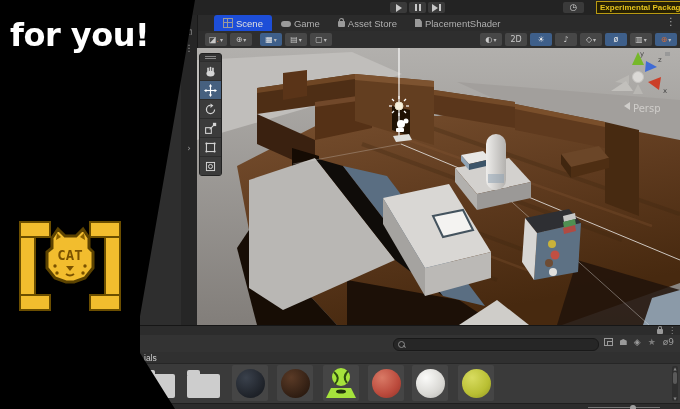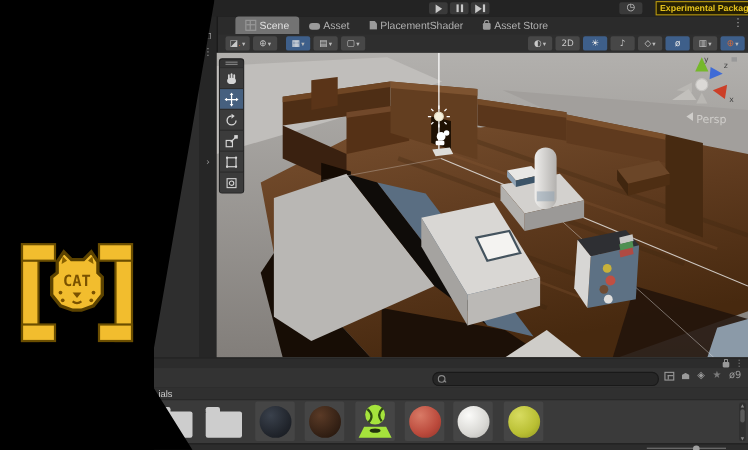--- a/index.html
+++ b/index.html
@@ -19,21 +19,21 @@
   .stepbar{display:block;width:2px;height:7px;background:#c8c8c8;margin-left:1px;}
   .histbtn{position:absolute;left:423px;top:2px;width:21px;height:11px;background:#3a3a3a;border-radius:2px;
            color:#ccc;font-size:9px;line-height:11px;text-align:center;font-family:"DejaVu Sans",sans-serif;}
   .expbadge{position:absolute;left:456px;top:1px;width:82px;height:11px;border:1px solid #b99a12;background:#262003;
             color:#e3c11c;font-weight:bold;font-size:8px;line-height:11px;padding:0 3px;white-space:nowrap;overflow:hidden;}
 
   
   .tabbar{position:absolute;left:0;top:15px;width:540px;height:16px;background:#2b2b2b;border-bottom:1px solid #1d1d1d;}
   .tabs{position:absolute;left:74px;top:0;display:flex;height:16px;}
   .tab{display:flex;align-items:center;gap:3px;padding:0 9px;font-size:9.5px;color:#b0b0b0;}
-  .tab.active{background:#737373;color:#e0e0e0;border-radius:3px 3px 0 0;}
+  .tab.active{background:#1d4ed8;color:#e0e0e0;border-radius:3px 3px 0 0;}
   .tabmenu{position:absolute;right:4px;top:1px;color:#aaa;font-size:10px;font-family:"DejaVu Sans",sans-serif;}
   .ticon{display:inline-block;width:8px;height:8px;position:relative;}
   .ticon.grid{border:1px solid #9a9a9a;background:
       linear-gradient(#9a9a9a,#9a9a9a) 3px 0/1px 8px no-repeat,
       linear-gradient(#9a9a9a,#9a9a9a) 0 3px/8px 1px no-repeat;}
   .ticon.pad{width:10px;height:6px;background:#9a9a9a;border-radius:3px;margin-top:1px;}
   .ticon.bag{width:7px;height:6px;background:#9a9a9a;border-radius:1px;margin-top:2px;}
   .ticon.bag:before{content:"";position:absolute;left:1px;top:-3px;width:3px;height:3px;border:1px solid #9a9a9a;border-bottom:none;border-radius:3px 3px 0 0;}
   .ticon.shader{width:7px;height:8px;background:#9a9a9a;clip-path:polygon(0 0,70% 0,100% 30%,100% 100%,0 100%);}
 
@@ -138,29 +138,29 @@
     </div>
 
     <div class="tabbar">
       <div class="tabs">
         <div class="tab active">
           <span class="ticon grid"></span>
           <span>Scene</span>
         </div>
         <div class="tab">
           <span class="ticon pad"></span>
-          <span>Asset</span>
+          <span>Game</span>
+        </div>
+        <div class="tab">
+          <span class="ticon bag"></span>
+          <span>Asset Store</span>
         </div>
         <div class="tab">
           <span class="ticon shader"></span>
           <span>PlacementShader</span>
-        </div>
-        <div class="tab">
-          <span class="ticon bag"></span>
-          <span>Asset Store</span>
         </div>
       </div>
       <div class="tabmenu">⋮</div>
     </div>
 
     <div class="stoolbar">
       <div class="tgrp" style="left:65px;">
         <div class="tbtn">◪<span class="warn">.</span><span class="caret">▾</span></div>
         <div class="tbtn">⊕<span class="caret">▾</span></div>
         <div class="tbtn blue" style="margin-left:5px;">▦<span class="caret">▾</span></div>
@@ -439,20 +439,21 @@
         <div class="slider">
             <span class="knob"></span>
           </div>
       </div>
     </div>
   </div>
 
   <div class="blackpanel"></div>
 
   <div class="headline">
+    <div>for you!</div>
   </div>
 
   <div class="catlogo">
     <svg width="112" height="104" viewBox="0 0 112 104">
       <g>
         <rect x="6" y="8" width="15" height="88" fill="#f2bd2e" stroke="#6b4e00" stroke-width="2"></rect>
         <rect x="6" y="8" width="30" height="15" fill="#f2bd2e" stroke="#6b4e00" stroke-width="2"></rect>
         <rect x="6" y="81" width="30" height="15" fill="#f2bd2e" stroke="#6b4e00" stroke-width="2"></rect>
       </g>
       <g>

